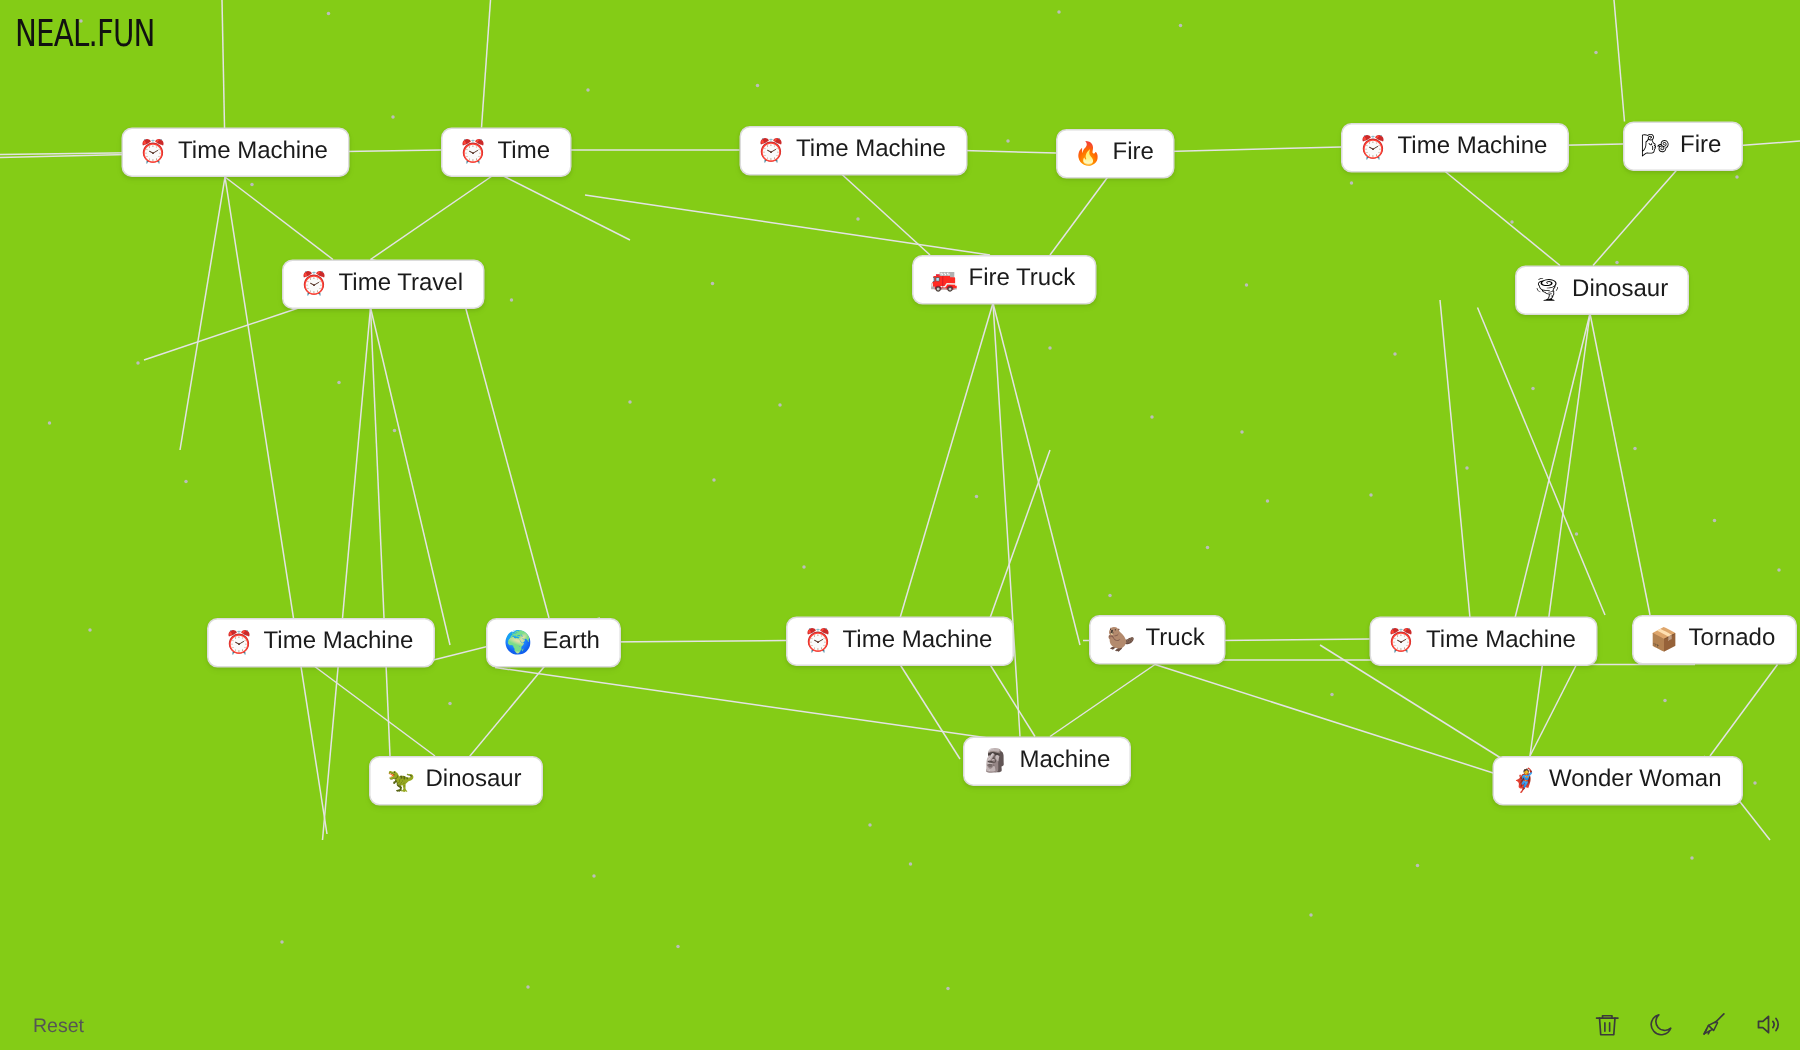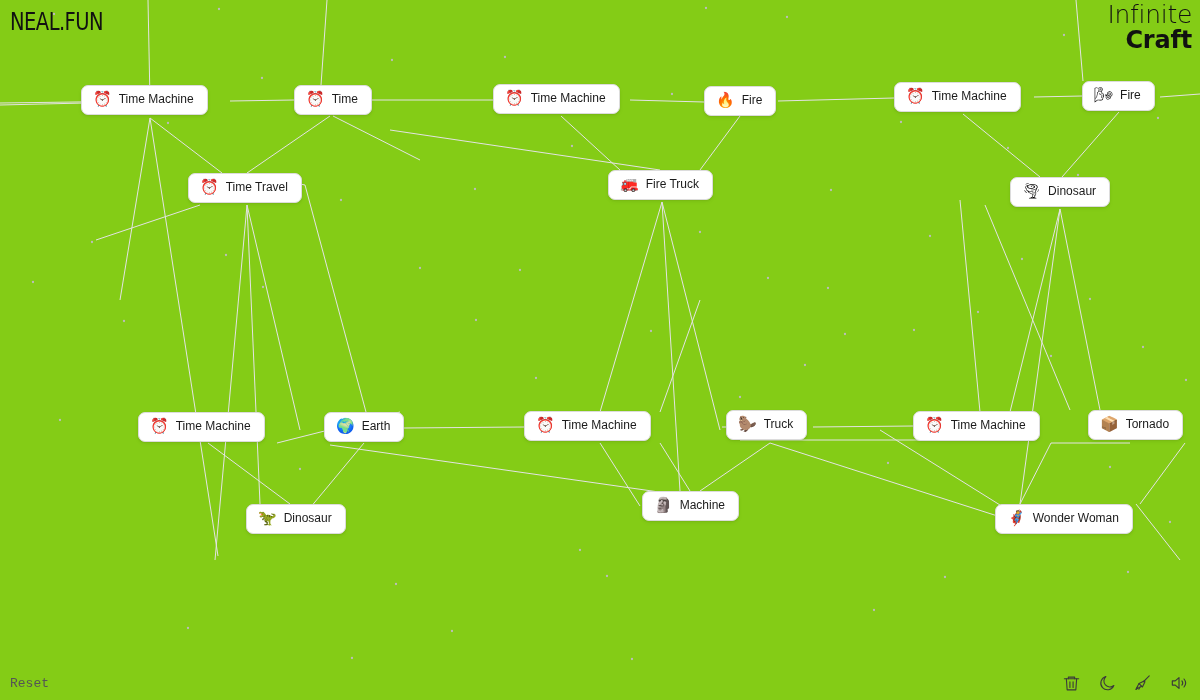--- a/index.html
+++ b/index.html
@@ -75,29 +75,29 @@
     user-select: none;
   }
   .element .emoji {
     font-family: "DejaVu Sans", sans-serif;
     font-size: 15px;
     line-height: 1;
     display: inline-block;
   }
   .element .label {
     font-family: "Liberation Sans", sans-serif;
-    font-size: 12px;
+    font-size: 16px;
     color: #1b1b1b;
     line-height: 1.15;
   }
   
   #reset {
     position: absolute;
-    left: 10px; bottom: 9px;
-    font-family: Liberation Mono, monospace;
+    left: 22px; bottom: 9px;
+    font-family: Liberation Sans, sans-serif;
     font-size: 13px;
     color: #555555;
     cursor: pointer;
   }
   #toolbar {
     position: absolute;
     right: 10px; bottom: 6px;
     display: flex;
     align-items: center;
     gap: 14px;
@@ -232,24 +232,20 @@
         <circle cx="33" cy="282" r="1.15"></circle>
         <circle cx="92" cy="242" r="1.15"></circle>
         <circle cx="60" cy="420" r="1.15"></circle>
         <circle cx="168" cy="123" r="1.15"></circle>
         <circle cx="236" cy="422" r="1.15"></circle>
       </g>
   </svg>
 
   <div id="neal-fun">NEAL.FUN</div>
 
-  <div id="logo">
-    <span class="lg-line1">Infinite</span>
-    <span class="lg-line2">Craft</span>
-  </div>
 
   <div id="elements-layer">
       <div class="element" style="left: 81px; top: 85px;">
         <span class="emoji">⏰</span>
         <span class="label">Time Machine</span>
       </div>
       <div class="element" style="left: 294px; top: 85px;">
         <span class="emoji">⏰</span>
         <span class="label">Time</span>
       </div>

